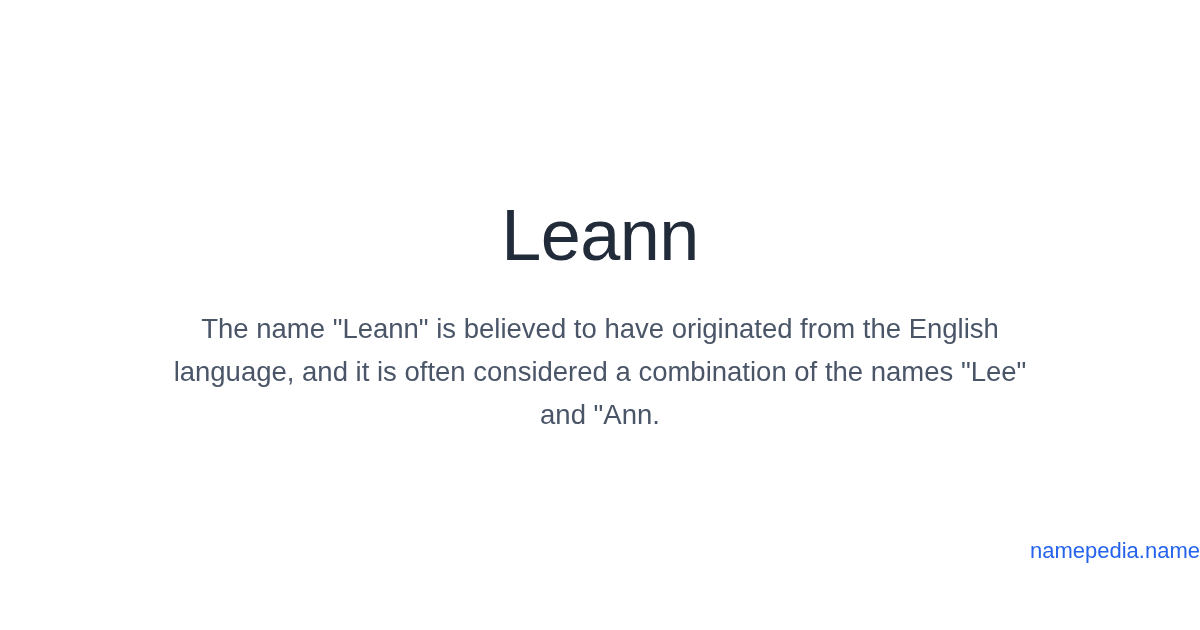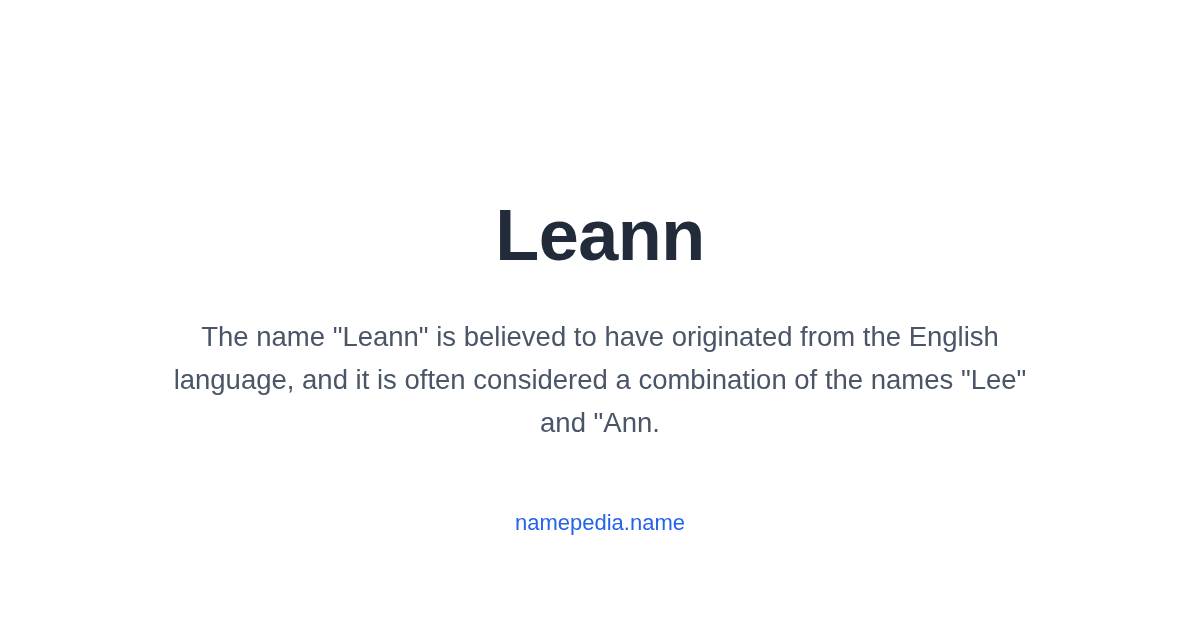--- a/index.html
+++ b/index.html
@@ -21,24 +21,24 @@
     height: 630px;
     box-sizing: border-box;
     display: flex;
     flex-direction: column;
     align-items: center;
     justify-content: flex-start;
     background: #ffffff;
   }
 
   .name-title {
-    margin: 12px;
+    margin: 4px;
     padding: 0;
     font-size: 72px;
-    font-weight: 700;
+    font-weight: 400;
     line-height: 1.1;
     color: #222b3a;
     letter-spacing: -0.5px;
     text-align: center;
     width: 100%;
     margin-top: 196px;
   }
 
   .description {
     margin: 0;
@@ -46,23 +46,23 @@
     margin-top: 28px;
     width: 890px;
     font-size: 27.5px;
     font-weight: 400;
     line-height: 43px;
     color: #4a5568;
     text-align: center;
   }
 
   .site-link-wrap {
-    margin-top: 66px;
+    margin-top: 102px;
     width: 100%;
-    text-align: center;
+    text-align: right;
   }
 
   .site-link {
     font-size: 22px;
     font-weight: 400;
     line-height: 1.2;
     color: #2563eb;
     text-decoration: none;
     cursor: pointer;
   }

